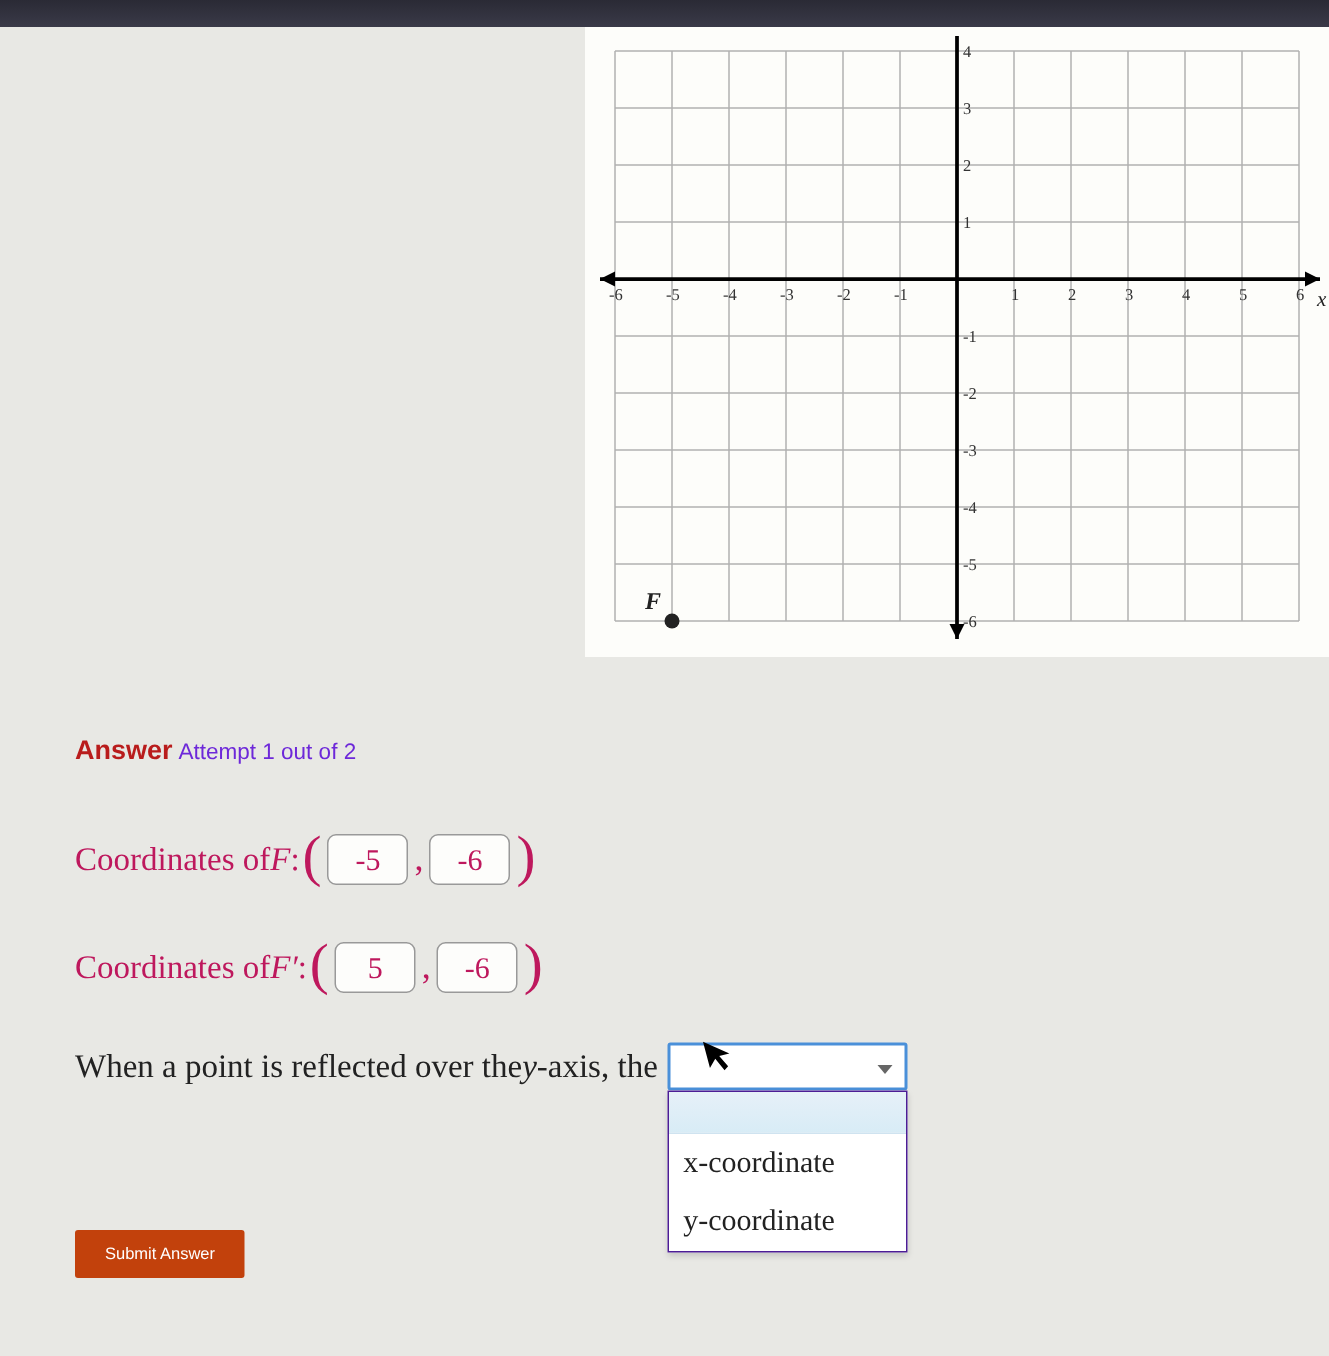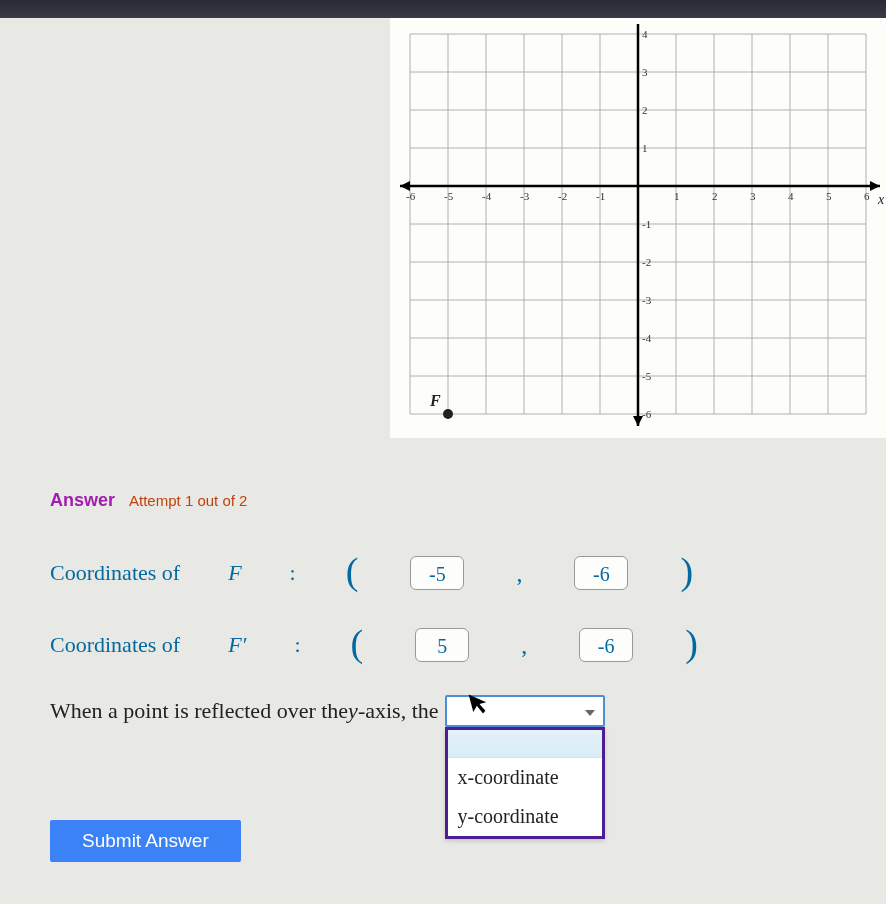--- a/index.html
+++ b/index.html
@@ -38,36 +38,34 @@
     left: 50px;
     right: 30px;
   }
   .answer-head {
     margin-bottom: 40px;
   }
   .answer-label {
     font-family: Arial, sans-serif;
     font-weight: bold;
     font-size: 18px;
-    color: #a21caf;
+    color: #b91c1c;
   }
   .attempt-label {
     font-family: Arial, sans-serif;
     font-size: 15px;
-    color: #c2410c;
-    margin-left: 10px;
+    color: #6d28d9;
   }
   .coord-row {
     font-family: Georgia, 'Times New Roman', serif;
     font-size: 22px;
-    color: #0369a1;
+    color: #be185d;
     margin-bottom: 28px;
     display: flex;
     align-items: center;
-    gap: 48px;
   }
   .coord-row .fpr { font-style: italic; }
   .paren {
     font-size: 38px;
     font-weight: normal;
     position: relative;
     top: -2px;
     padding: 0 2px;
   }
   .coord-input {
@@ -116,21 +114,21 @@
     top: 13px;
     border-left: 5px solid transparent;
     border-right: 5px solid transparent;
     border-top: 6px solid #666;
   }
   .dropdown-list {
     position: absolute;
     top: 32px;
     left: 0;
     width: 160px;
-    border: 3px solid #4c1d95;
+    border: 1px solid #4c1d95;
     background: #fff;
     box-shadow: 0 2px 4px rgba(0,0,0,0.15);
   }
   .dropdown-blank {
     height: 28px;
     background: linear-gradient(#e6f0f8, #d8ecf6);
     border-bottom: 1px solid #cfe3f0;
   }
   .dropdown-item {
     padding: 8px 10px;
@@ -139,25 +137,25 @@
     color: #222;
   }
   .changes-text {
     padding-top: 4px;
   }
 
   .submit-btn {
     position: absolute;
     top: 330px;
     left: 0;
-    background: #3b82f6;
+    background: #c2410c;
     color: #fff;
     font-family: Arial, sans-serif;
-    font-size: 19px;
-    padding: 10px 32px;
+    font-size: 11px;
+    padding: 10px 20px;
     border: none;
     border-radius: 2px;
     cursor: pointer;
   }
 
   .cursor-arrow {
     position: absolute;
     top: 690px;
     left: 470px;
     font-size: 22px;

